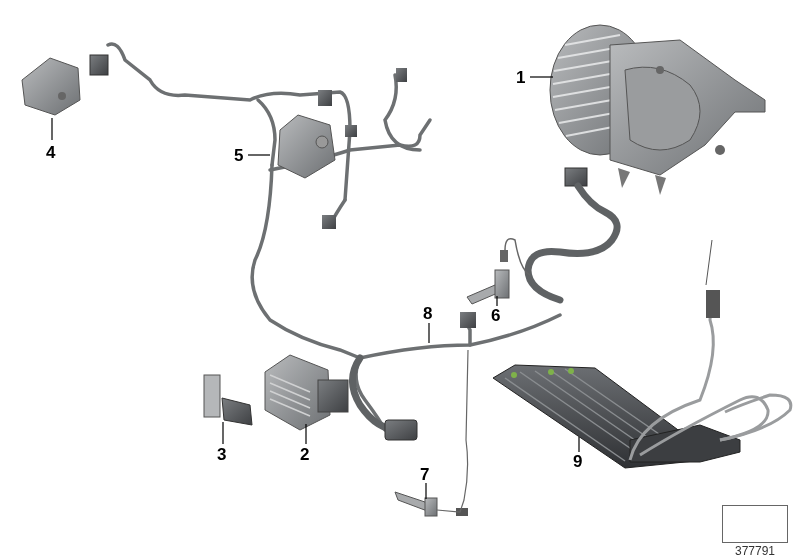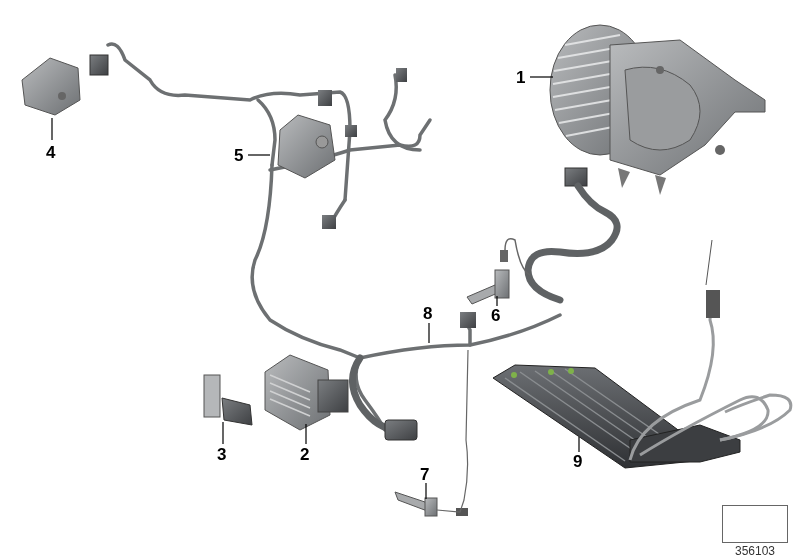--- a/index.html
+++ b/index.html
@@ -152,14 +152,14 @@
   <div class="callout" style="left:300px;top:446px;">2</div>
   <div class="callout" style="left:217px;top:446px;">3</div>
   <div class="callout" style="left:46px;top:144px;">4</div>
   <div class="callout" style="left:234px;top:147px;">5</div>
   <div class="callout" style="left:491px;top:307px;">6</div>
   <div class="callout" style="left:420px;top:466px;">7</div>
   <div class="callout" style="left:423px;top:305px;">8</div>
   <div class="callout" style="left:573px;top:453px;">9</div>
 
   <div class="ref-box"></div>
-  <div class="ref-num">356103</div>
+  <div class="ref-num">377791</div>
 </div>
 
 </body></html>

